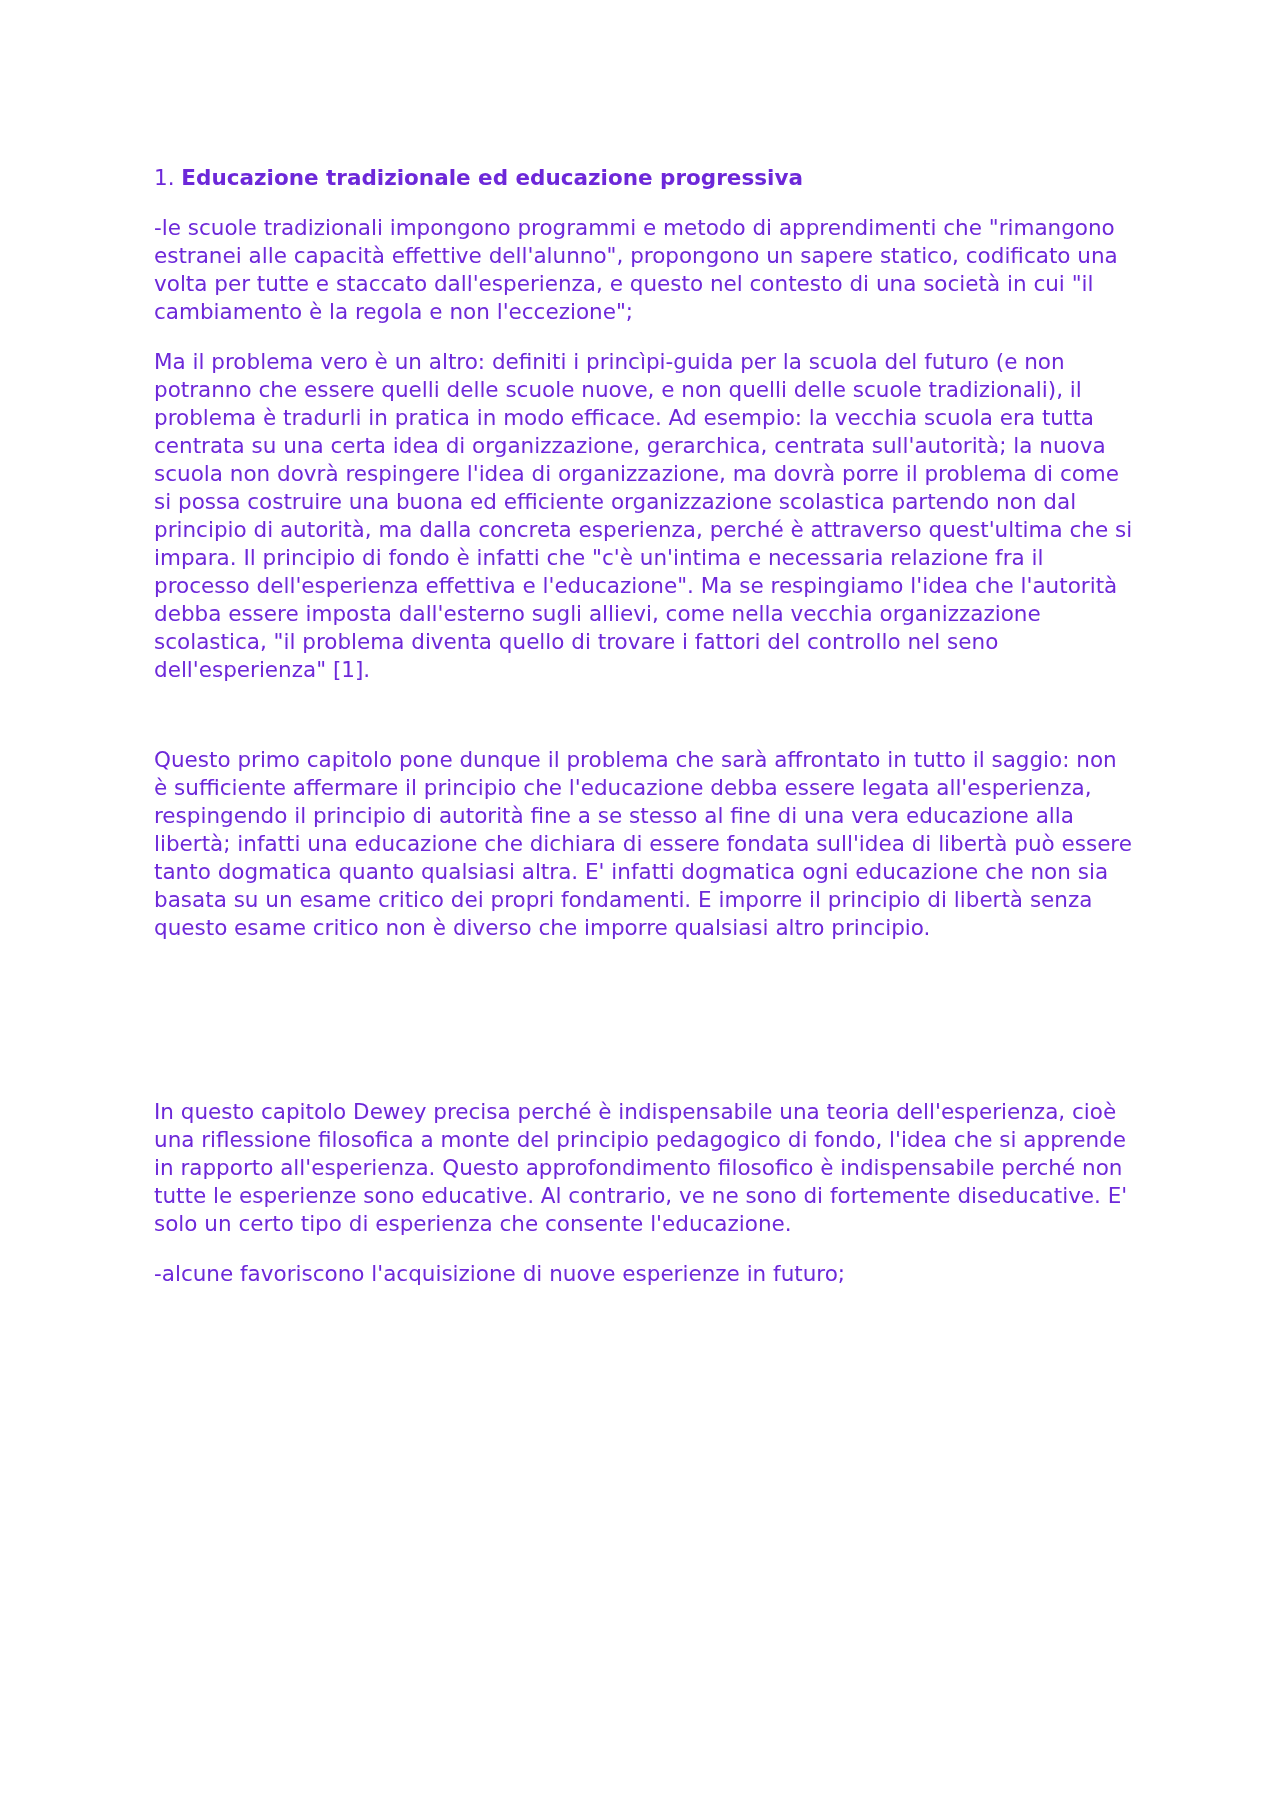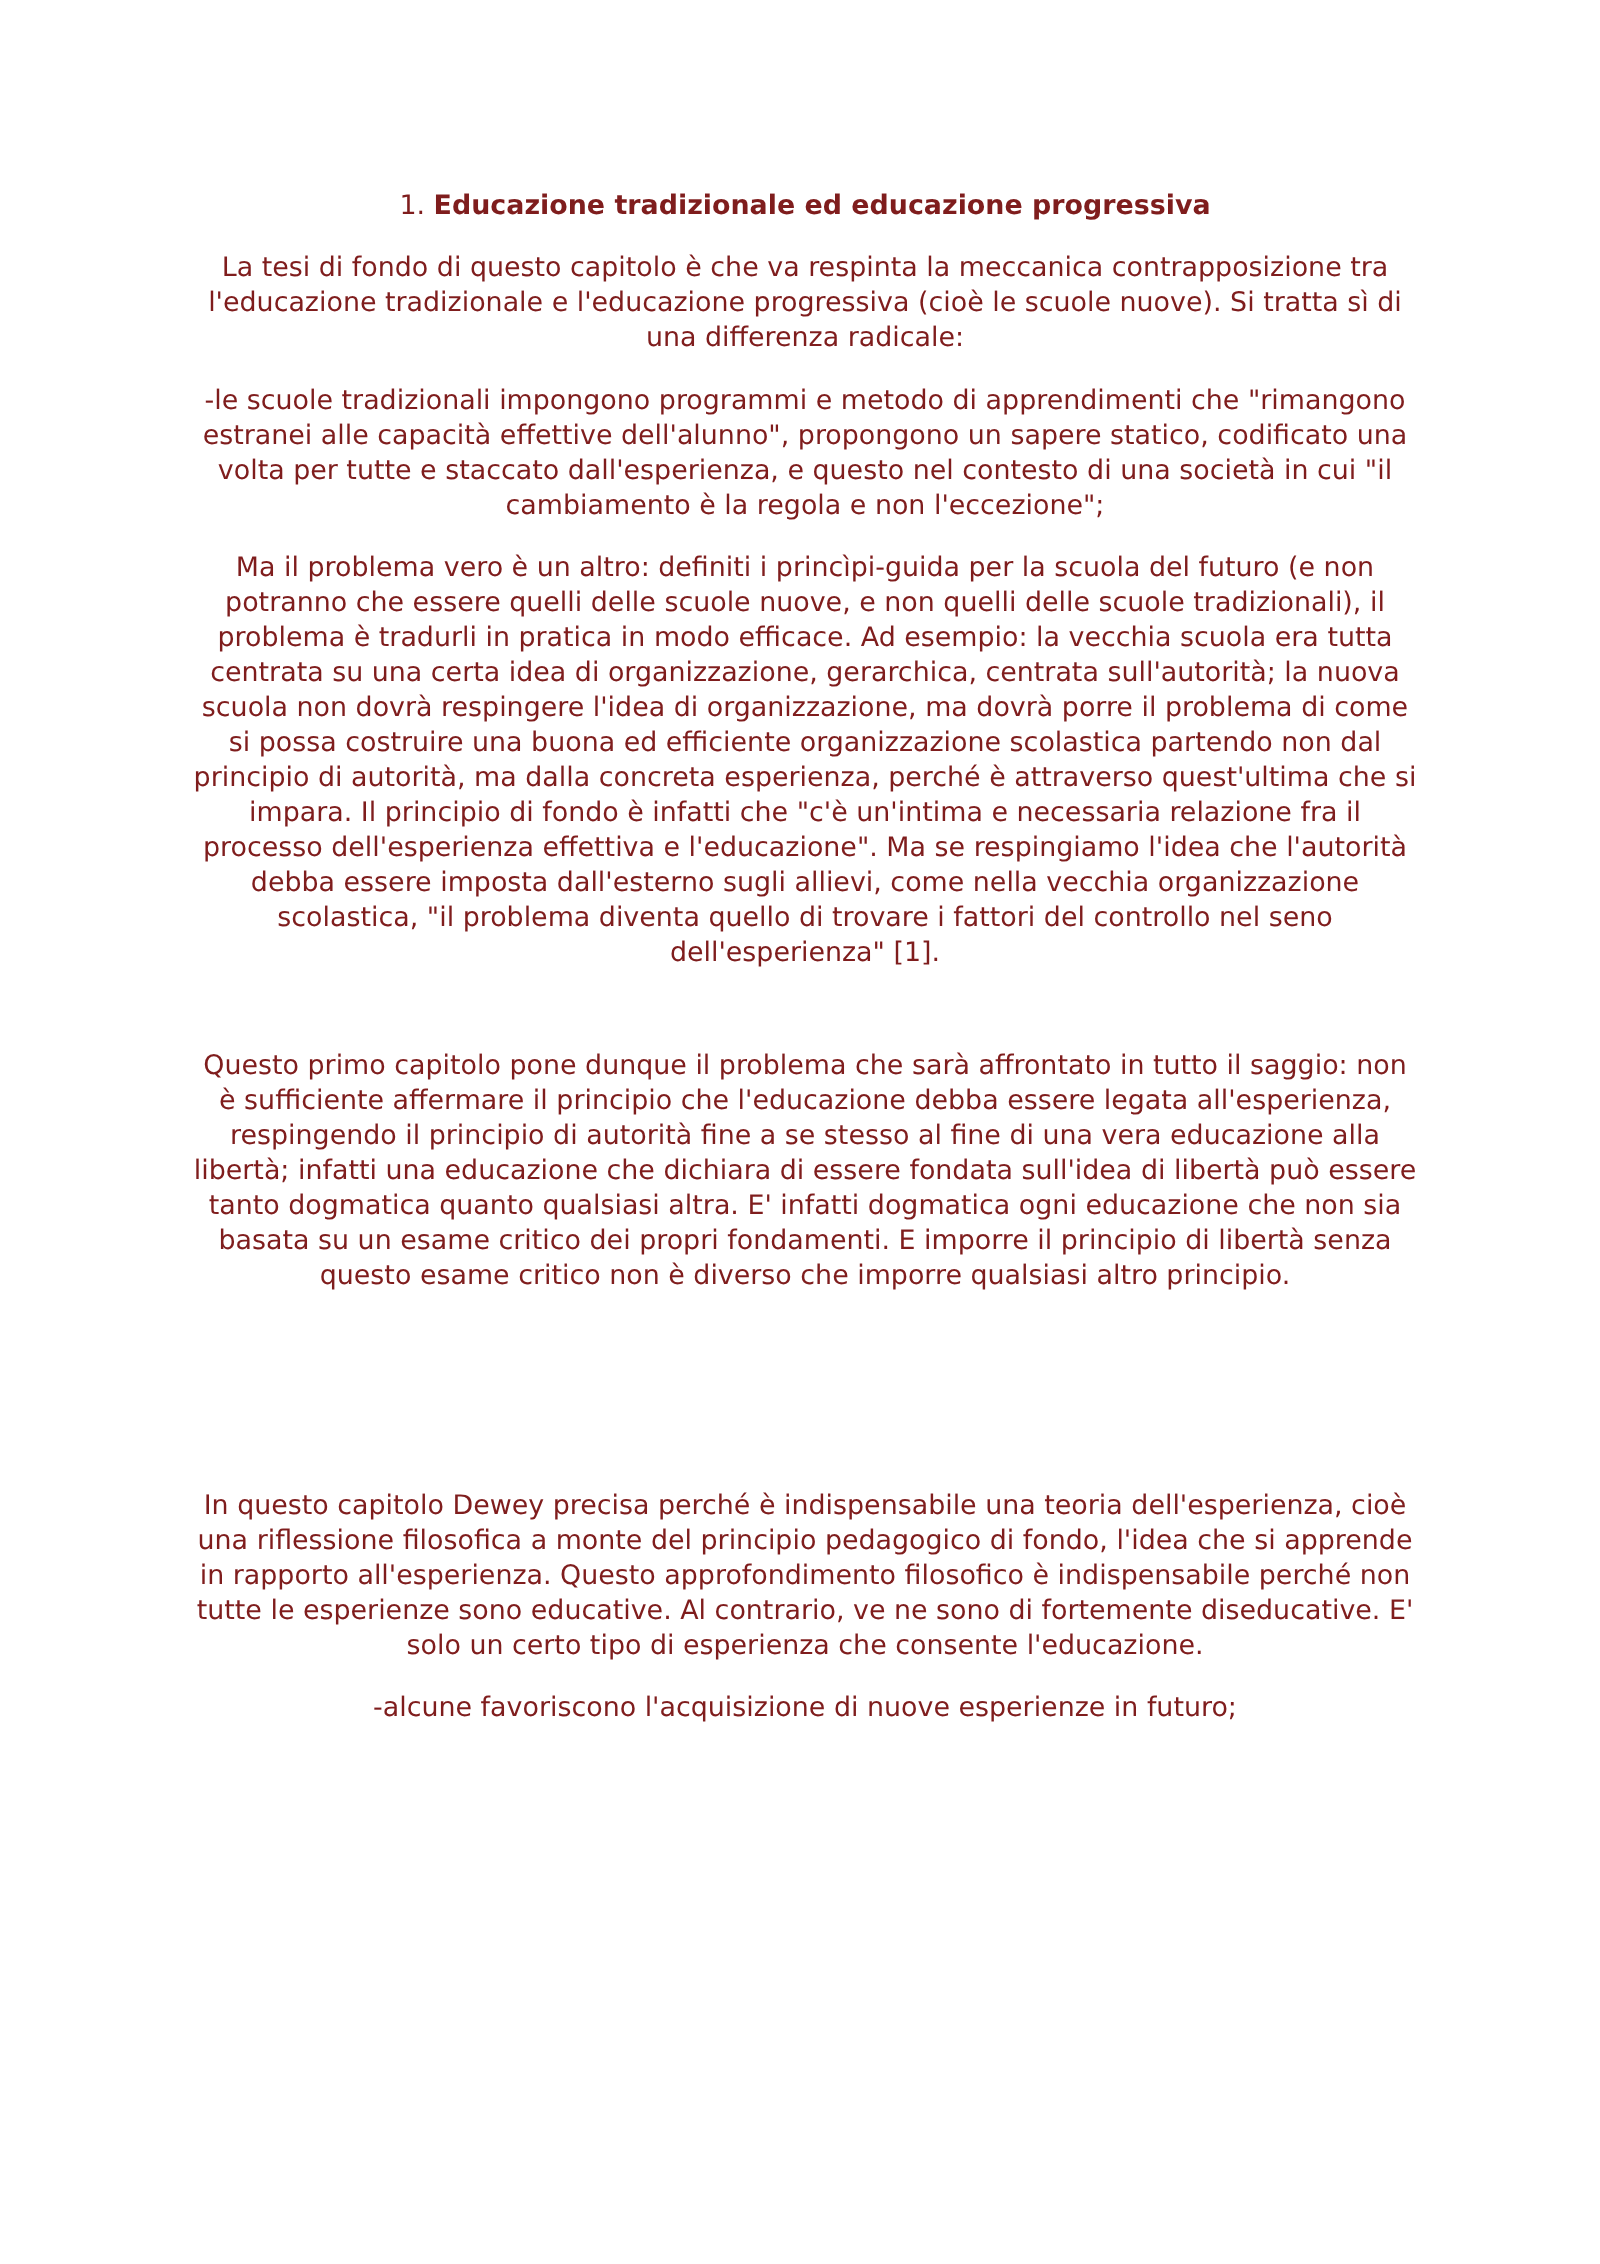--- a/index.html
+++ b/index.html
@@ -1,36 +1,34 @@
 <!DOCTYPE html>
 <html><head>
   <meta charset="utf-8">
   <style>
     html, body { margin: 0; padding: 0; background: #ffffff; }
     body { width: 1280px; height: 1811px; position: relative; overflow: hidden; }
     .page {
-      position: absolute; left: 154px; top: 151px; width: 980px;
+      position: absolute; left: 154px; top: 164px; width: 980px;
       font-family: "DejaVu Sans", sans-serif; font-size: 21.5px; line-height: 28px;
-      color: #7f1d1d;
-      text-align: center;
+      color: #6d28d9;
     }
     p { margin: 0 0 22px 0; }
     .h { margin: 0; font-size: 21.5px; line-height: 28px; font-weight: normal; }
     .h b { font-weight: bold; }
     .gap1 { height: 40px; }
     .gap2 { height: 64px; }
     .gap3 { height: 70px; }
   </style>
 </head>
 <body>
 
 <div class="page">
   <h2 class="h"><span>1.</span> <b>Educazione tradizionale ed educazione progressiva</b></h2>
   <div style="height:22px"></div>
-  <p>La tesi di fondo di questo capitolo è che va respinta la meccanica contrapposizione tra l'educazione tradizionale e l'educazione progressiva (cioè le scuole nuove). Si tratta sì di una differenza radicale:</p>
   <p>-le scuole tradizionali impongono programmi e metodo di apprendimenti che "rimangono estranei alle capacità effettive dell'alunno", propongono un sapere statico, codificato una volta per tutte e staccato dall'esperienza, e questo nel contesto di una società in cui "il cambiamento è la regola e non l'eccezione";</p>
   <p>Ma il problema vero è un altro: definiti i princìpi-guida per la scuola del futuro (e non potranno che essere quelli delle scuole nuove, e non quelli delle scuole tradizionali), il problema è tradurli in pratica in modo efficace. Ad esempio: la vecchia scuola era tutta centrata su una certa idea di organizzazione, gerarchica, centrata sull'autorità; la nuova scuola non dovrà respingere l'idea di organizzazione, ma dovrà porre il problema di come si possa costruire una buona ed efficiente organizzazione scolastica partendo non dal principio di autorità, ma dalla concreta esperienza, perché è attraverso quest'ultima che si impara. Il principio di fondo è infatti che "c'è un'intima e necessaria relazione fra il processo dell'esperienza effettiva e l'educazione". Ma se respingiamo l'idea che l'autorità debba essere imposta dall'esterno sugli allievi, come nella vecchia organizzazione scolastica, "il problema diventa quello di trovare i fattori del controllo nel seno dell'esperienza" [1].</p>
   <div class="gap1"></div>
   <p>Questo primo capitolo pone dunque il problema che sarà affrontato in tutto il saggio: non è sufficiente affermare il principio che l'educazione debba essere legata all'esperienza, respingendo il principio di autorità fine a se stesso al fine di una vera educazione alla libertà; infatti una educazione che dichiara di essere fondata sull'idea di libertà può essere tanto dogmatica quanto qualsiasi altra. E' infatti dogmatica ogni educazione che non sia basata su un esame critico dei propri fondamenti. E imporre il principio di libertà senza questo esame critico non è diverso che imporre qualsiasi altro principio.</p>
   <div class="gap2"></div>
   <div class="gap3"></div>
   <p>In questo capitolo Dewey precisa perché è indispensabile una teoria dell'esperienza, cioè una riflessione filosofica a monte del principio pedagogico di fondo, l'idea che si apprende in rapporto all'esperienza. Questo approfondimento filosofico è indispensabile perché non tutte le esperienze sono educative. Al contrario, ve ne sono di fortemente diseducative. E' solo un certo tipo di esperienza che consente l'educazione.</p>
   <p>-alcune favoriscono l'acquisizione di nuove esperienze in futuro;</p>
 </div>
 

